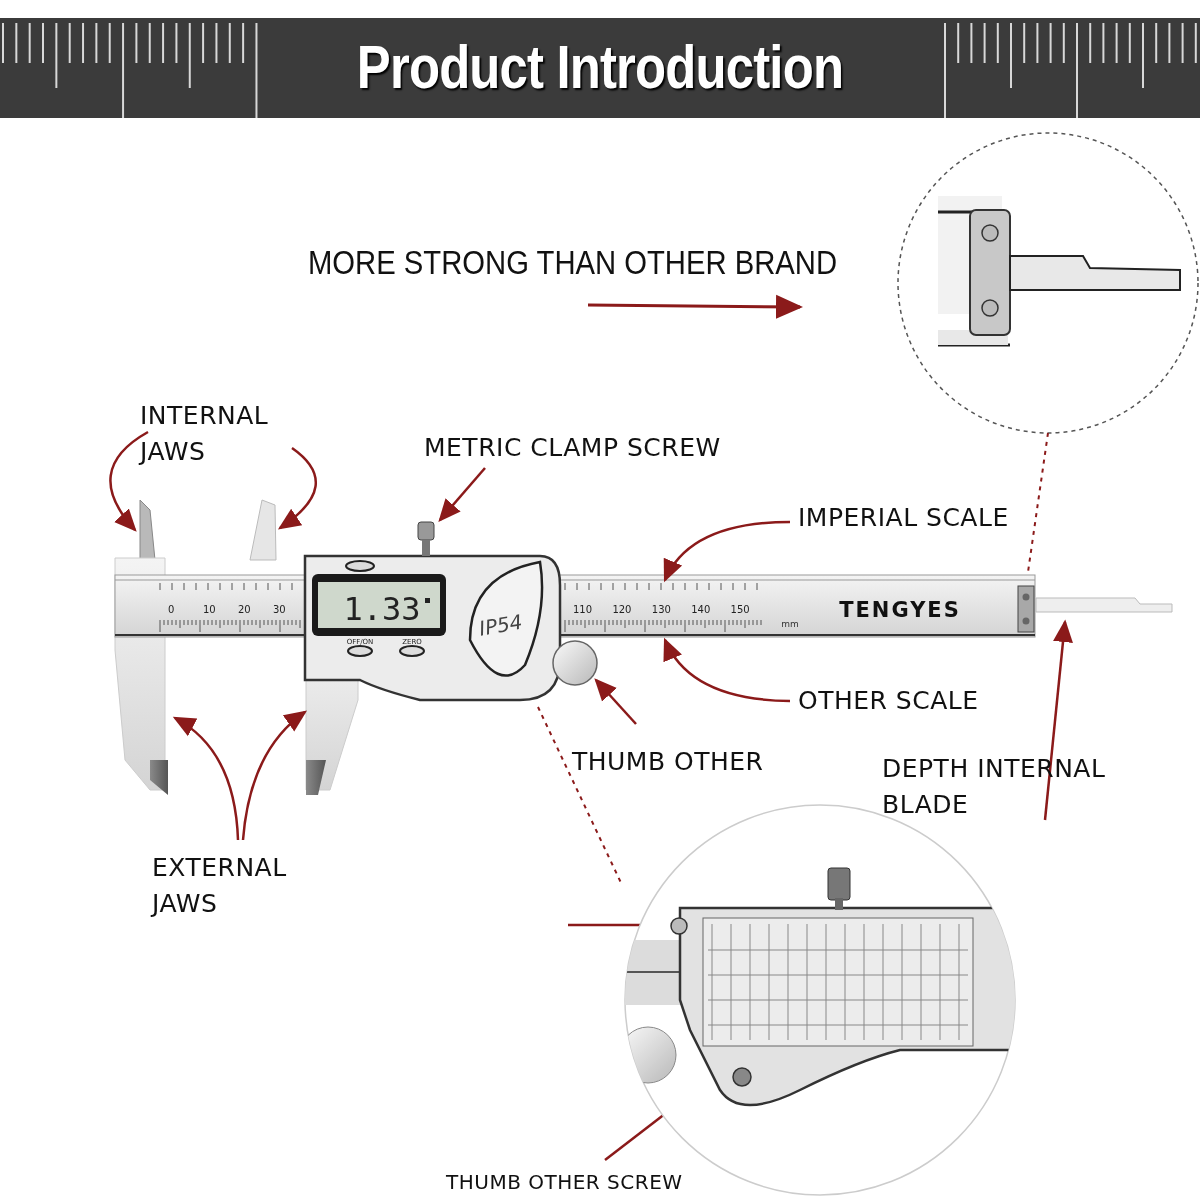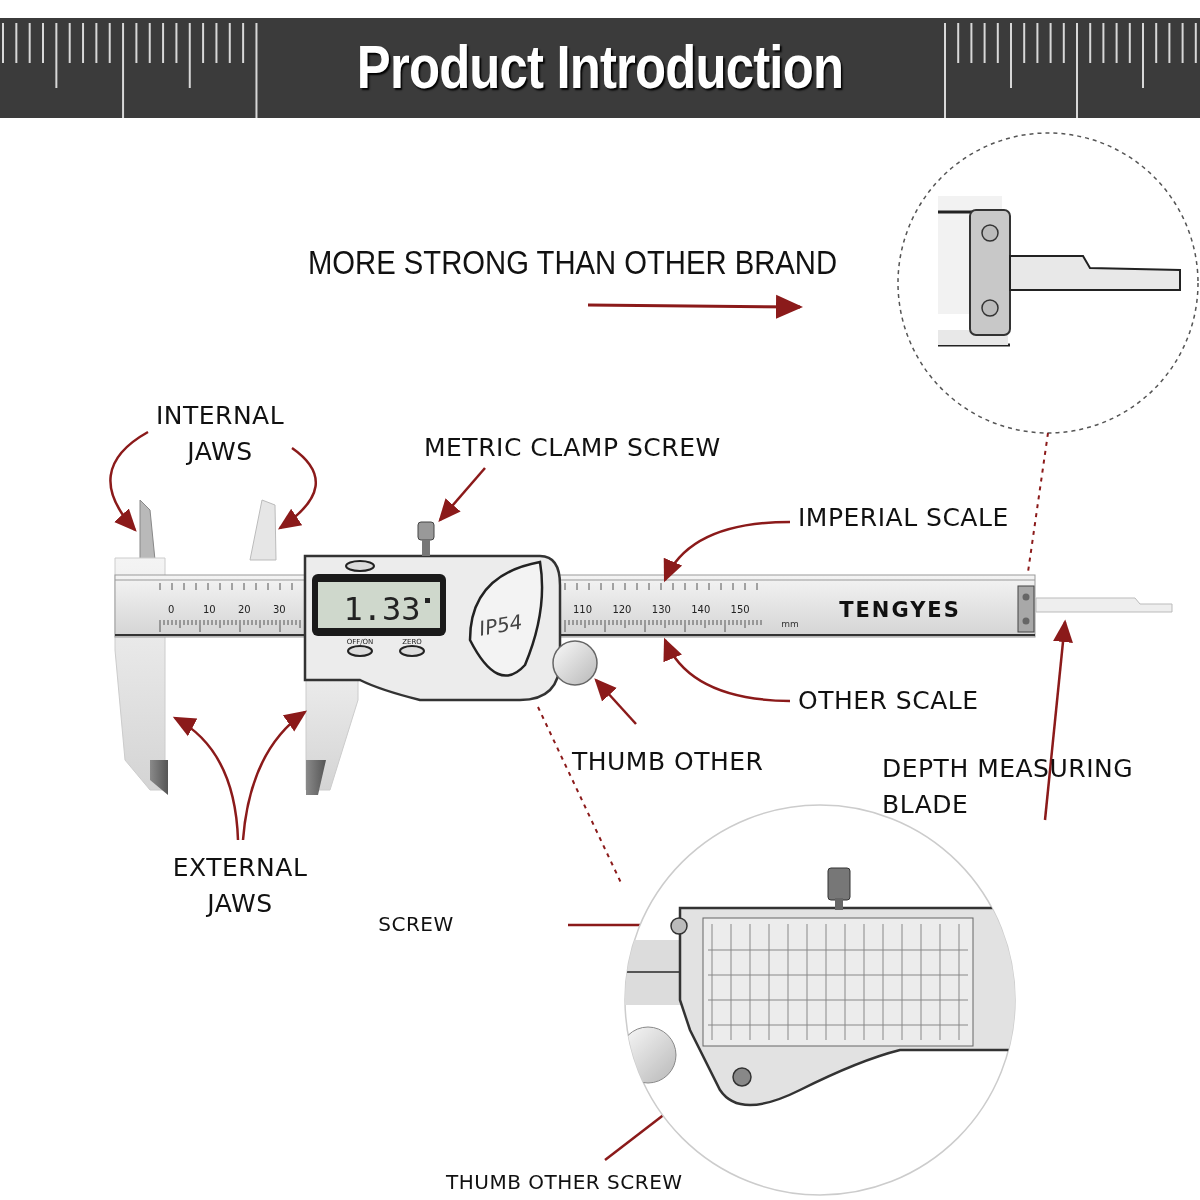--- a/index.html
+++ b/index.html
@@ -2,21 +2,21 @@
 <html><head>
 <meta charset="utf-8">
 <style>
   html, body { margin:0; padding:0; background:#ffffff; }
   body { width:1200px; height:1200px; position:relative; overflow:hidden; font-family:"DejaVu Sans", sans-serif; }
   .banner { position:absolute; left:0; top:18px; width:1200px; height:100px; background:#3b3b3b;text-decoration:underline; }
   .banner-title { position:absolute; left:300px; width:600px; top:14px; text-align:center; color:#fff;
     font-family:"Liberation Sans", sans-serif; font-weight:bold; font-size:62px; letter-spacing:-1px;
     transform:scaleX(0.82); transform-origin:center; text-shadow:2px 2px 2px #000; line-height:70px; }
   .lbl { position:absolute; color:#111; font-family:"DejaVu Sans", sans-serif; font-size:25px; letter-spacing:0.5px; white-space:nowrap; line-height:1.45; }
-  .lbl.center { text-align:center; }
+  .lbl.center { }
   .lbl.small { font-size:20px; }
   .lbl.narrow { font-family:"Liberation Sans", sans-serif; font-size:34px; transform:scaleX(0.86); transform-origin:left; letter-spacing:0; }
   svg.diagram { position:absolute; left:0; top:0; }
   .lcd-text { font-family:"DejaVu Sans Mono", monospace; }
 </style>
 </head>
 <body>
 
 <div class="banner">
   <svg width="1200" height="100" style="position:absolute;left:0;top:0">
@@ -339,26 +339,25 @@
   <div>INTERNAL</div>
   <div>JAWS</div>
 </div>
 
 <div class="lbl" style="left:424px;top:430px">METRIC  CLAMP  SCREW</div>
 <div class="lbl" style="left:798px;top:500px">IMPERIAL  SCALE</div>
 <div class="lbl" style="left:798px;top:683px">OTHER  SCALE</div>
 <div class="lbl" style="left:572px;top:744px">THUMB OTHER</div>
 
 <div class="lbl" style="left:882px;top:751px">
-  <div>DEPTH  MEASURING</div>
+  <div>DEPTH  INTERNAL</div>
   <div>BLADE</div>
 </div>
 
-<div class="lbl center" style="left:160px;top:850px;width:160px">
+<div class="lbl center" style="left:152px;top:850px;width:160px">
   <div>EXTERNAL</div>
   <div>JAWS</div>
 </div>
 
 <div class="lbl small center" style="left:278px;top:910px;width:276px">
-  <div>SCREW</div>
 </div>
 
 <div class="lbl small" style="left:446px;top:1168px">THUMB OTHER SCREW</div>
 
 </body></html>

